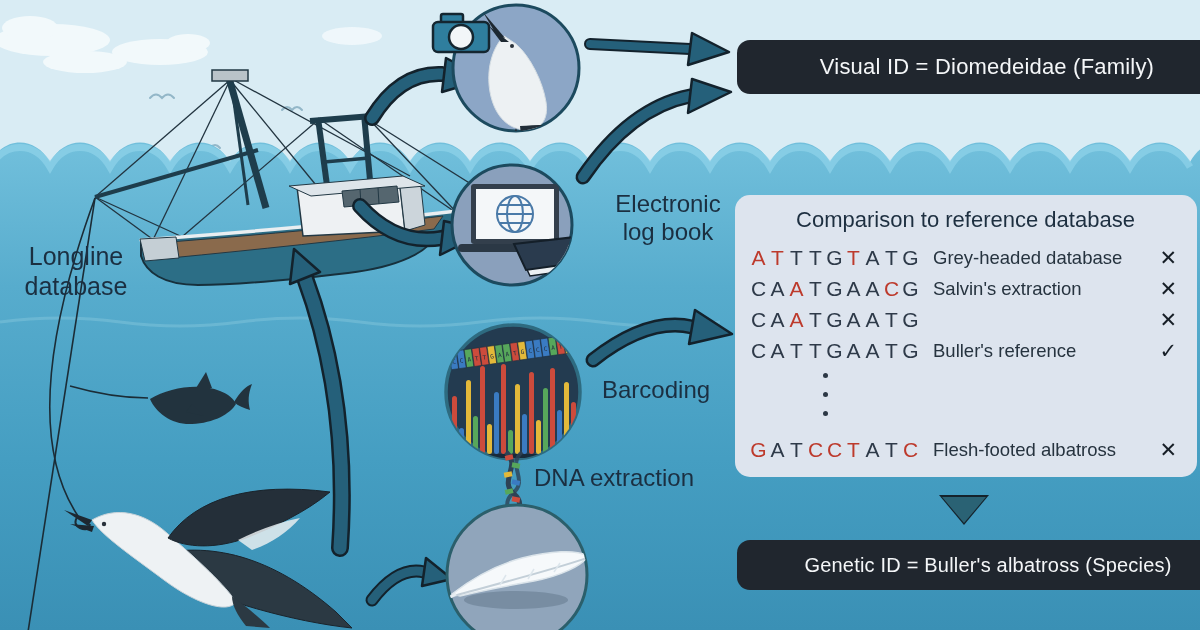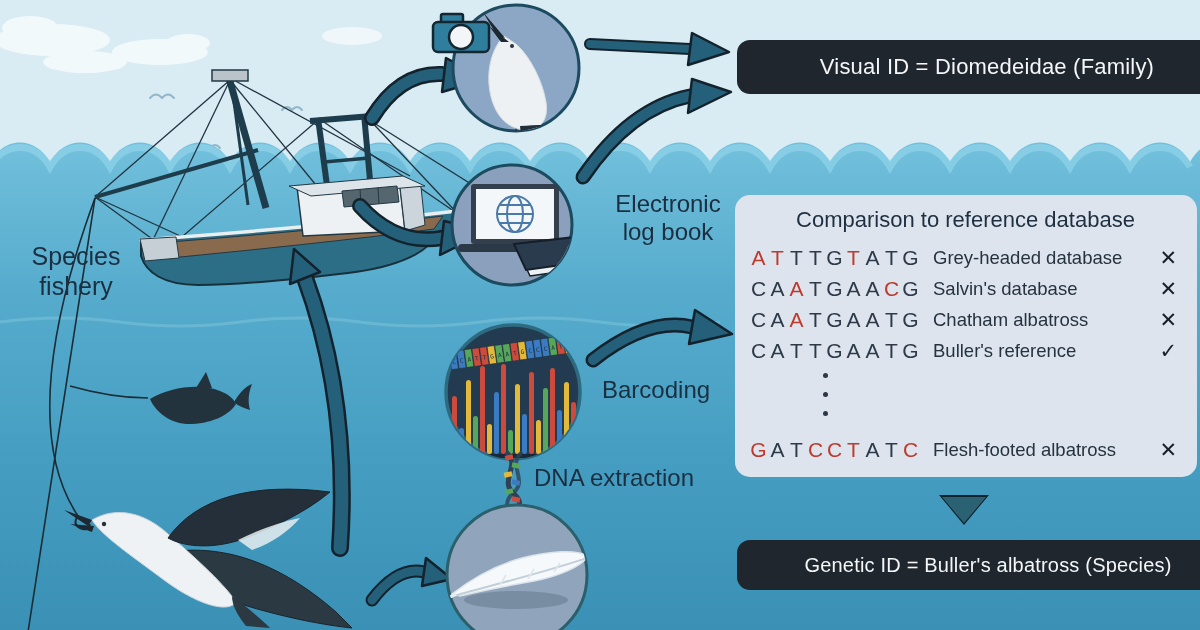--- a/index.html
+++ b/index.html
@@ -294,21 +294,21 @@
     <g clip-path="url(#featherClip)">
       <ellipse cx="516" cy="600" rx="52" ry="9" fill="#657a8e" opacity="0.55"></ellipse>
       <path d="M452,594 C470,580 492,566 522,558 C550,551 576,549 588,556 C582,566 560,576 534,581 C506,586 476,592 460,596 Z" fill="#f6f9fb" stroke="#dbe4ea" stroke-width="1.5"></path>
       <path d="M450,597 C480,588 540,574 590,557" stroke="#c3cfd8" stroke-width="2" fill="none"></path>
       <line x1="440" y1="602" x2="456" y2="594" stroke="#e7edf1" stroke-width="3"></line>
       <path d="M500,585 l6,-10 M528,579 l6,-10 M554,572 l6,-9" stroke="#dde6ec" stroke-width="1.5" fill="none"></path>
     </g>
   </g>
 </svg>
 
-<div class="label" id="longline">Species fishery</div>
+<div class="label" id="longline">Longline database</div>
 <div class="label" id="logbook">Electronic log book</div>
 <div class="label" id="dnaL">DNA extraction</div>
 <div class="label" id="barcodingL">Barcoding</div>
 
 <div class="idbox" id="visualBox">
   <span>Visual ID = Diomedeidae (Family)</span>
 </div>
 
 <div class="panel">
   <div class="panel-title">Comparison to reference database</div>
@@ -333,36 +333,35 @@
             <span class="base">C</span>
             <span class="base">A</span>
             <span class="base red">A</span>
             <span class="base">T</span>
             <span class="base">G</span>
             <span class="base">A</span>
             <span class="base">A</span>
             <span class="base red">C</span>
             <span class="base">G</span>
           </span>
-          <span class="species">Salvin's database</span>
+          <span class="species">Salvin's extraction</span>
           <span class="mark">✕</span>
         </div>
         <div class="seq-row" style="top: 110px;">
           <span class="seq">
             <span class="base">C</span>
             <span class="base">A</span>
             <span class="base red">A</span>
             <span class="base">T</span>
             <span class="base">G</span>
             <span class="base">A</span>
             <span class="base">A</span>
             <span class="base">T</span>
             <span class="base">G</span>
           </span>
-          <span class="species">Chatham albatross</span>
           <span class="mark">✕</span>
         </div>
         <div class="seq-row" style="top: 141px;">
           <span class="seq">
             <span class="base">C</span>
             <span class="base">A</span>
             <span class="base">T</span>
             <span class="base">T</span>
             <span class="base">G</span>
             <span class="base">A</span>

